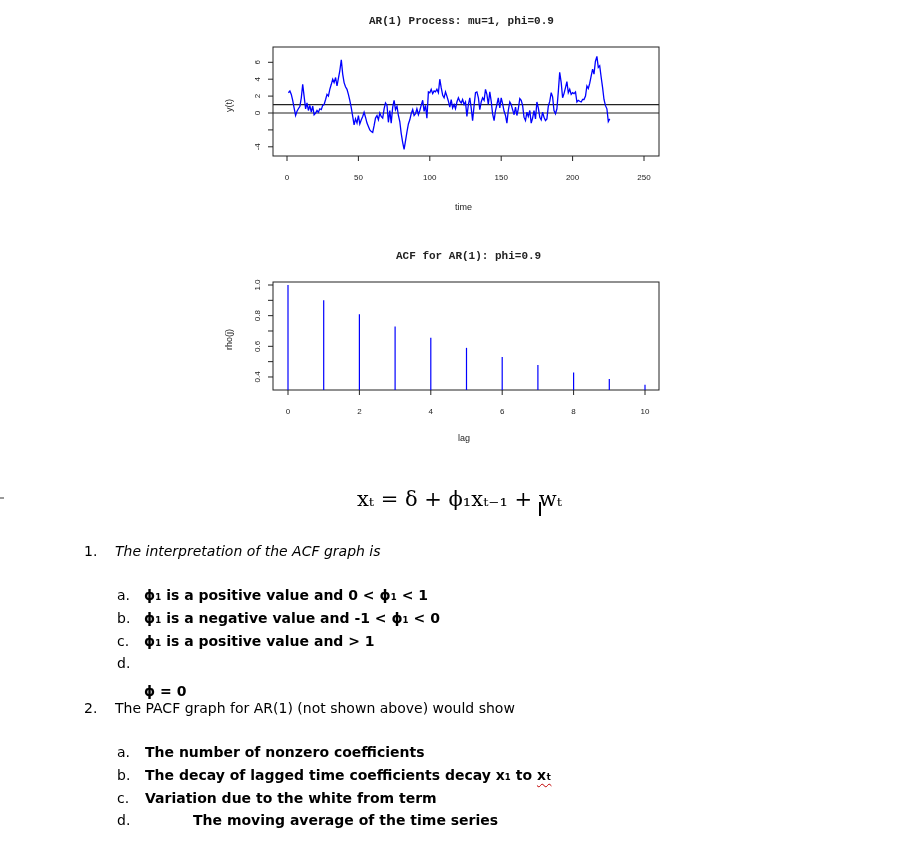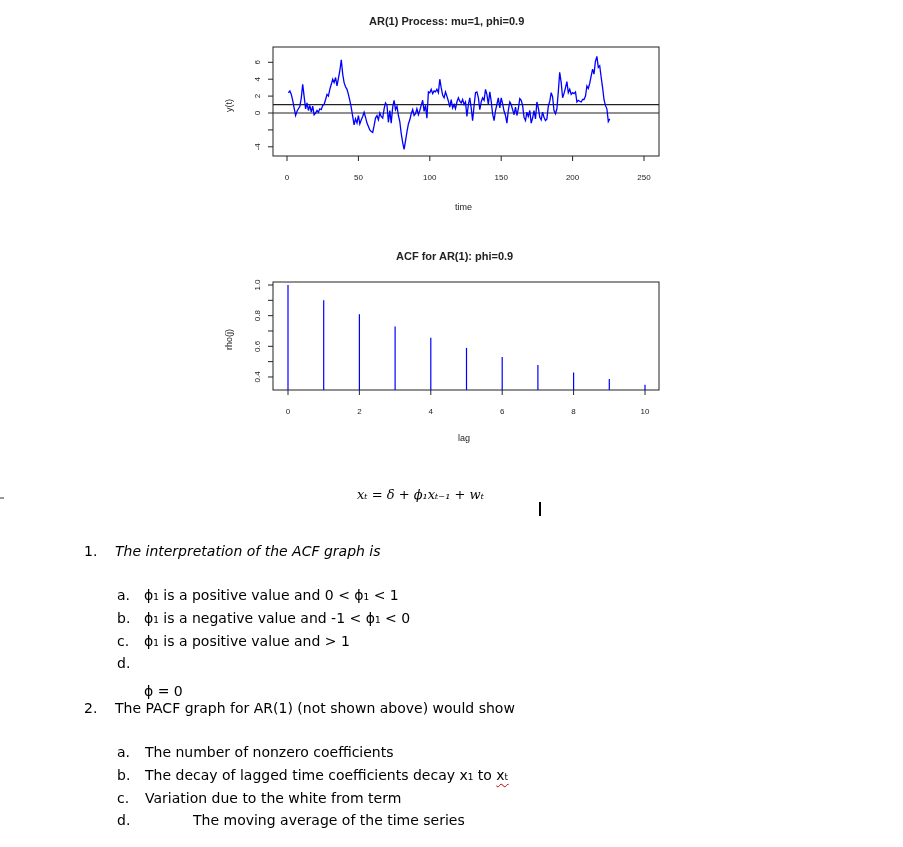--- a/index.html
+++ b/index.html
@@ -1,27 +1,27 @@
 <!DOCTYPE html>
 <html><head>
 <meta charset="utf-8">
 <style>
   html, body { margin:0; padding:0; background:#ffffff; }
   body { width:903px; height:847px; position:relative; overflow:hidden; font-family:"Liberation Sans", sans-serif; color:#000; }
   .abs { position:absolute; }
-  .plot-title { font-family:Liberation Sans, sans-serif; font-weight:bold; font-size:11px; color:#222; white-space:nowrap; }
+  .plot-title { font-family:Liberation Mono, monospace; font-weight:bold; font-size:11px; color:#222; white-space:nowrap; }
   .axis-lbl { font-family:"Liberation Sans", sans-serif; font-size:9px; color:#222; white-space:nowrap; }
   .ylab { transform-origin:left top; transform:rotate(-90deg); }
   svg text { font-family:"Liberation Sans", sans-serif; font-size:8px; fill:#222; }
   .doc { font-family:"DejaVu Sans", sans-serif; font-size:14px; color:#000; }
   .q-num { position:absolute; }
   .q-text { position:absolute; white-space:nowrap; }
   .opt-letter { position:absolute; }
-  .opt-text { position:absolute; white-space:nowrap; }
-  .eq { font-family:"DejaVu Serif", serif; font-style:italic; font-size:13px; white-space:nowrap; }
+  .opt-text { position:absolute; white-space:nowrap;font-weight:bold; }
+  .eq { font-family:"DejaVu Serif", serif; font-size:21px; white-space:nowrap; }
   .cursor { position:absolute; width:2px; height:14px; background:#000; }
   .squiggle { text-decoration: underline wavy #c00000; text-decoration-thickness:1px; text-underline-offset:3px; }
   .edge-mark { position:absolute; left:0; top:497px; width:4px; height:2px; background:#999; }
 </style>
 </head>
 <body>
 
 <div class="abs plot-title" style="left:369px; top:15px;">AR(1) Process: mu=1, phi=0.9</div>
 <div class="abs axis-lbl ylab" style="left:224px; top:112px;">y(t)</div>
 <div class="abs axis-lbl" style="left:455px; top:202px;">time</div>

